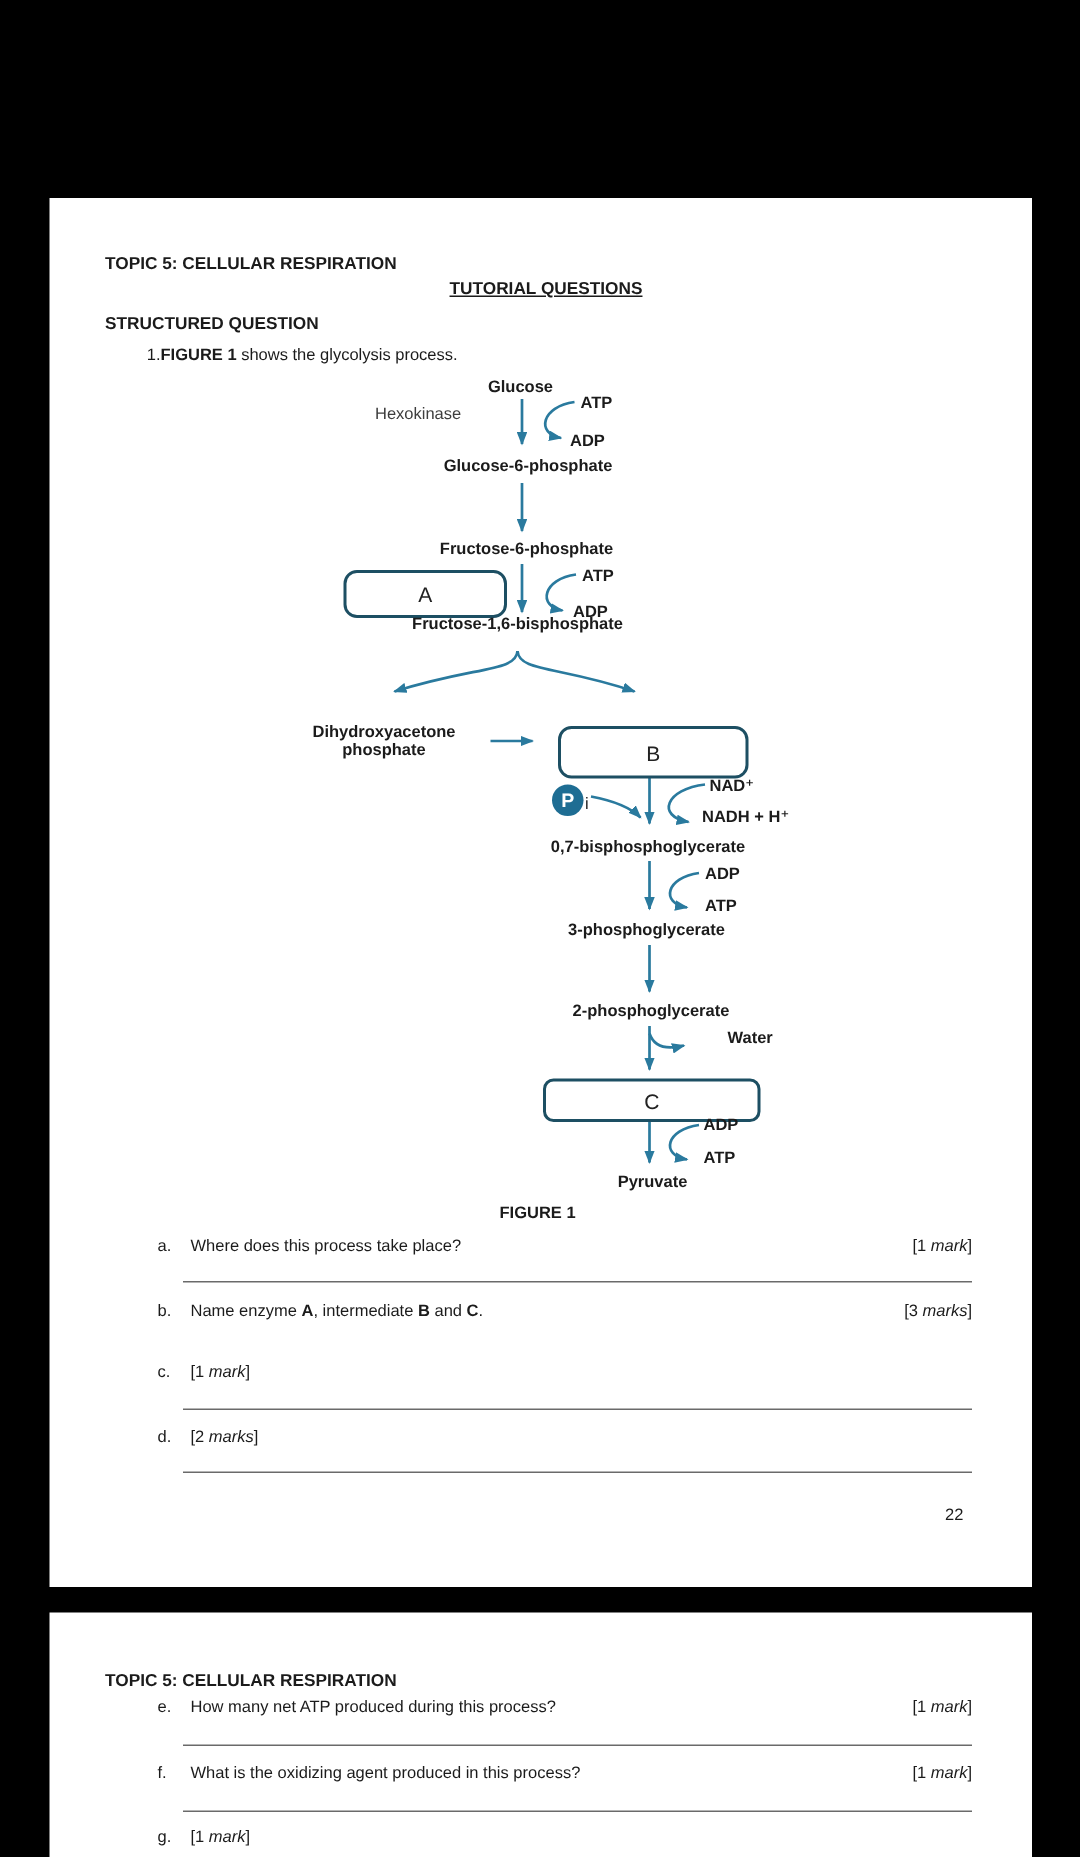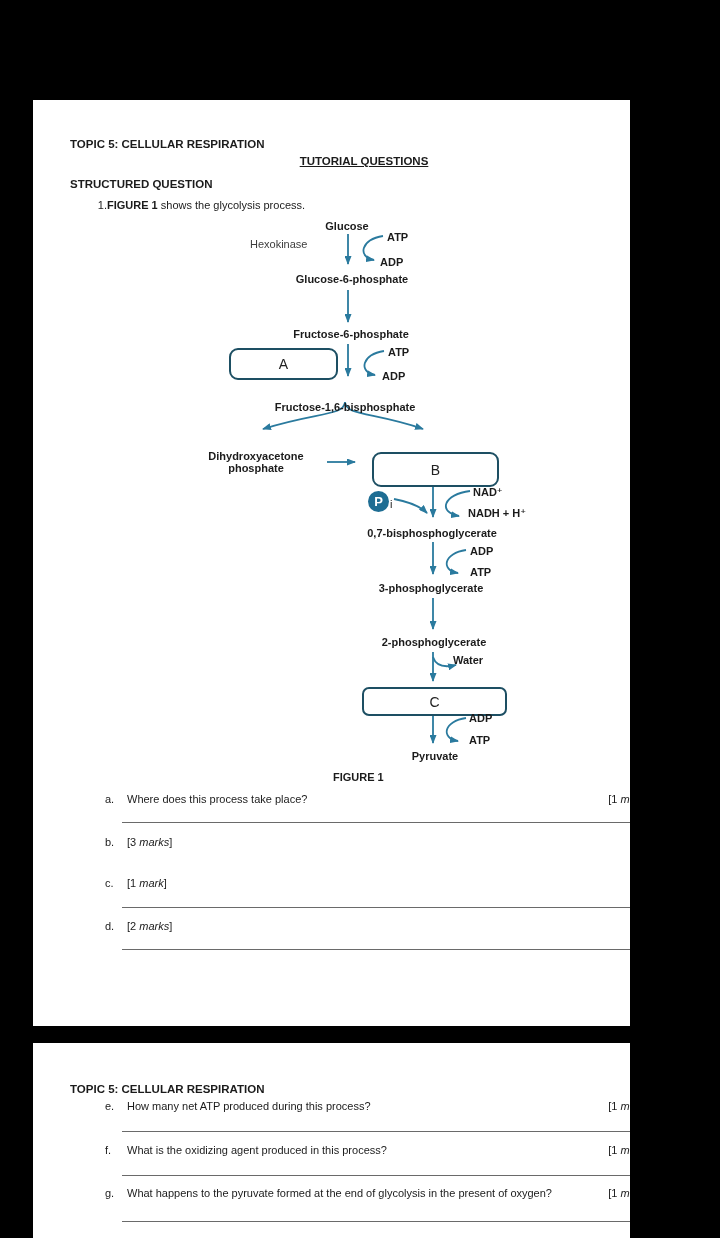--- a/index.html
+++ b/index.html
@@ -1,21 +1,21 @@
 <!DOCTYPE html>
 <html><head>
 <meta charset="utf-8">
 <style>
   html,body{margin:0;padding:0;}
   body{
     width:720px;height:1238px;position:relative;background:#000;
     font-family:"Liberation Sans","DejaVu Sans",sans-serif;
     -webkit-font-smoothing:antialiased;
   }
-  .page{position:absolute;left:33px;width:597px;background:#fff;overflow:hidden;}
+  .page{position:absolute;left:33px;width:655px;background:#fff;overflow:hidden;margin-top:32px;}
   #page1{top:100px;height:926px;}
   #page2{top:1043px;height:195px;}
   .abs{position:absolute;}
   .h-title{font-size:11.5px;font-weight:bold;color:#1b1b1b;white-space:nowrap;}
   .center-x{transform:translateX(-50%);text-align:center;}
   .underline{text-decoration:underline;}
   .body-txt{font-size:11px;color:#1b1b1b;}
   .b{font-weight:bold;}
   .i{font-style:italic;}
   .diag-label{position:absolute;font-size:11px;font-weight:bold;color:#1b1b1b;white-space:nowrap;line-height:12px;}
@@ -95,55 +95,56 @@
     </div>
 
   <div class="diag-label center-x" style="left:314px;top:120px;">Glucose</div>
   <div class="diag-plain" style="left:217px;top:138px;">Hexokinase</div>
   <div class="diag-label" style="left:354px;top:131px;">ATP</div>
   <div class="diag-label" style="left:347px;top:156px;">ADP</div>
   <div class="diag-label center-x" style="left:319px;top:173px;">Glucose-6-phosphate</div>
   <div class="diag-label center-x" style="left:318px;top:228px;">Fructose-6-phosphate</div>
   <div class="diag-label" style="left:355px;top:246px;">ATP</div>
   <div class="diag-label" style="left:349px;top:270px;">ADP</div>
-  <div class="diag-label center-x" style="left:312px;top:301px;">Fructose-1,6-bisphosphate</div>
+  <div class="diag-label center-x" style="left:312px;top:278px;">Fructose-1,6-bisphosphate</div>
 
   <div class="diag-label center-x" style="left:223px;top:350px;">
     <span>Dihydroxyacetone</span><br>
     <span>phosphate</span>
   </div>
 
   <div class="pi-circle" style="left:335px;top:391px;">
       <span>P</span>
     </div>
   <div class="abs" style="left:357px;top:398px;font-size:11px;color:#222;">i</div>
 
   <div class="diag-label" style="left:440px;top:386px;">NAD⁺</div>
   <div class="diag-label" style="left:435px;top:407px;">NADH + H⁺</div>
   <div class="diag-label center-x" style="left:399px;top:427px;">0,7-bisphosphoglycerate</div>
   <div class="diag-label" style="left:437px;top:445px;">ADP</div>
   <div class="diag-label" style="left:437px;top:466px;">ATP</div>
   <div class="diag-label center-x" style="left:398px;top:482px;">3-phosphoglycerate</div>
   <div class="diag-label center-x" style="left:401px;top:536px;">2-phosphoglycerate</div>
-  <div class="diag-label" style="left:420px;top:554px;">Water</div>
+  <div class="diag-label" style="left:452px;top:554px;">Water</div>
   <div class="diag-label" style="left:436px;top:612px;">ADP</div>
   <div class="diag-label" style="left:436px;top:634px;">ATP</div>
   <div class="diag-label center-x" style="left:402px;top:650px;">Pyruvate</div>
 
   <div class="diag-label" style="left:300px;top:671px;">FIGURE 1</div>
 
   <div class="qrow" style="top:693px;">
     <span class="qletter">a.</span>
     <span class="qtext">Where does this process take place?</span>
     <span class="qmark"><span>[1 </span><span class="i">mark</span><span>]</span></span>
   </div>
   <div class="aline" style="top:722px;"></div>
 
   <div class="qrow" style="top:736px;">
     <span class="qletter">b.</span>
+    <span class="qtext"><span>Name enzyme </span><span class="b">A</span><span>, intermediate </span><span class="b">B</span><span> and </span><span class="b">C</span><span>.</span></span>
     <span class="qmark"><span>[3 </span><span class="i">marks</span><span>]</span></span>
   </div>
 
 
   <div class="qrow" style="top:777px;">
     <span class="qletter">c.</span>
     <span class="qmark"><span>[1 </span><span class="i">mark</span><span>]</span></span>
   </div>
   <div class="aline" style="top:807px;"></div>
 
@@ -169,17 +170,16 @@
 
   <div class="qrow" style="top:101px;">
     <span class="qletter">f.</span>
     <span class="qtext">What is the oxidizing agent produced in this process?</span>
     <span class="qmark"><span>[1 </span><span class="i">mark</span><span>]</span></span>
   </div>
   <div class="aline" style="top:132px;"></div>
 
   <div class="qrow" style="top:144px;">
     <span class="qletter">g.</span>
-    <span class="qtext">What happens to the pyruvate formed at the end of glycolysis in the present of oxygen?</span>
     <span class="qmark"><span>[1 </span><span class="i">mark</span><span>]</span></span>
   </div>
   <div class="aline" style="top:178px;"></div>
 </div>
 
 </body></html>

